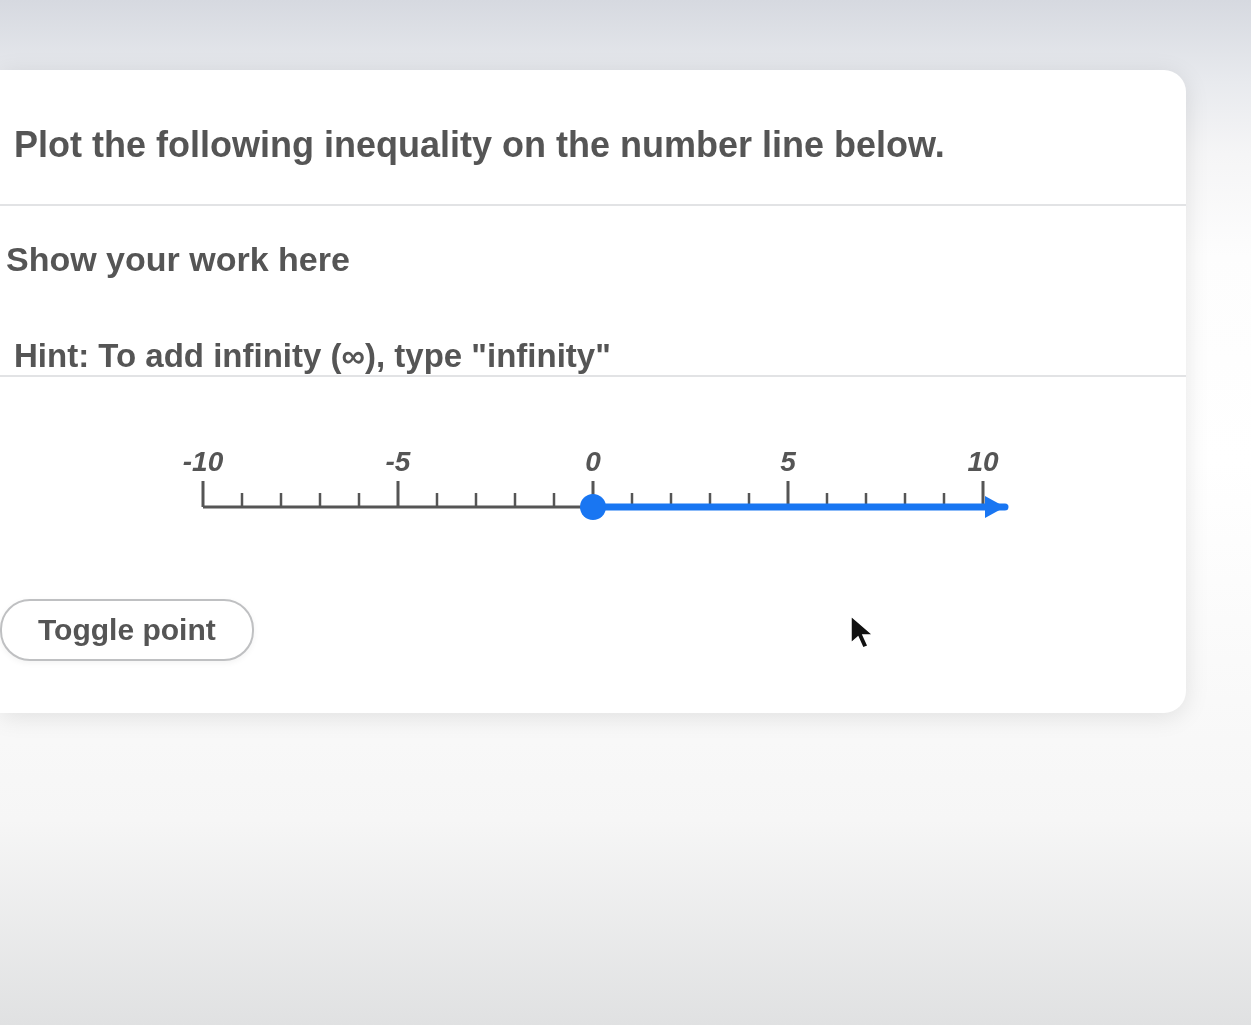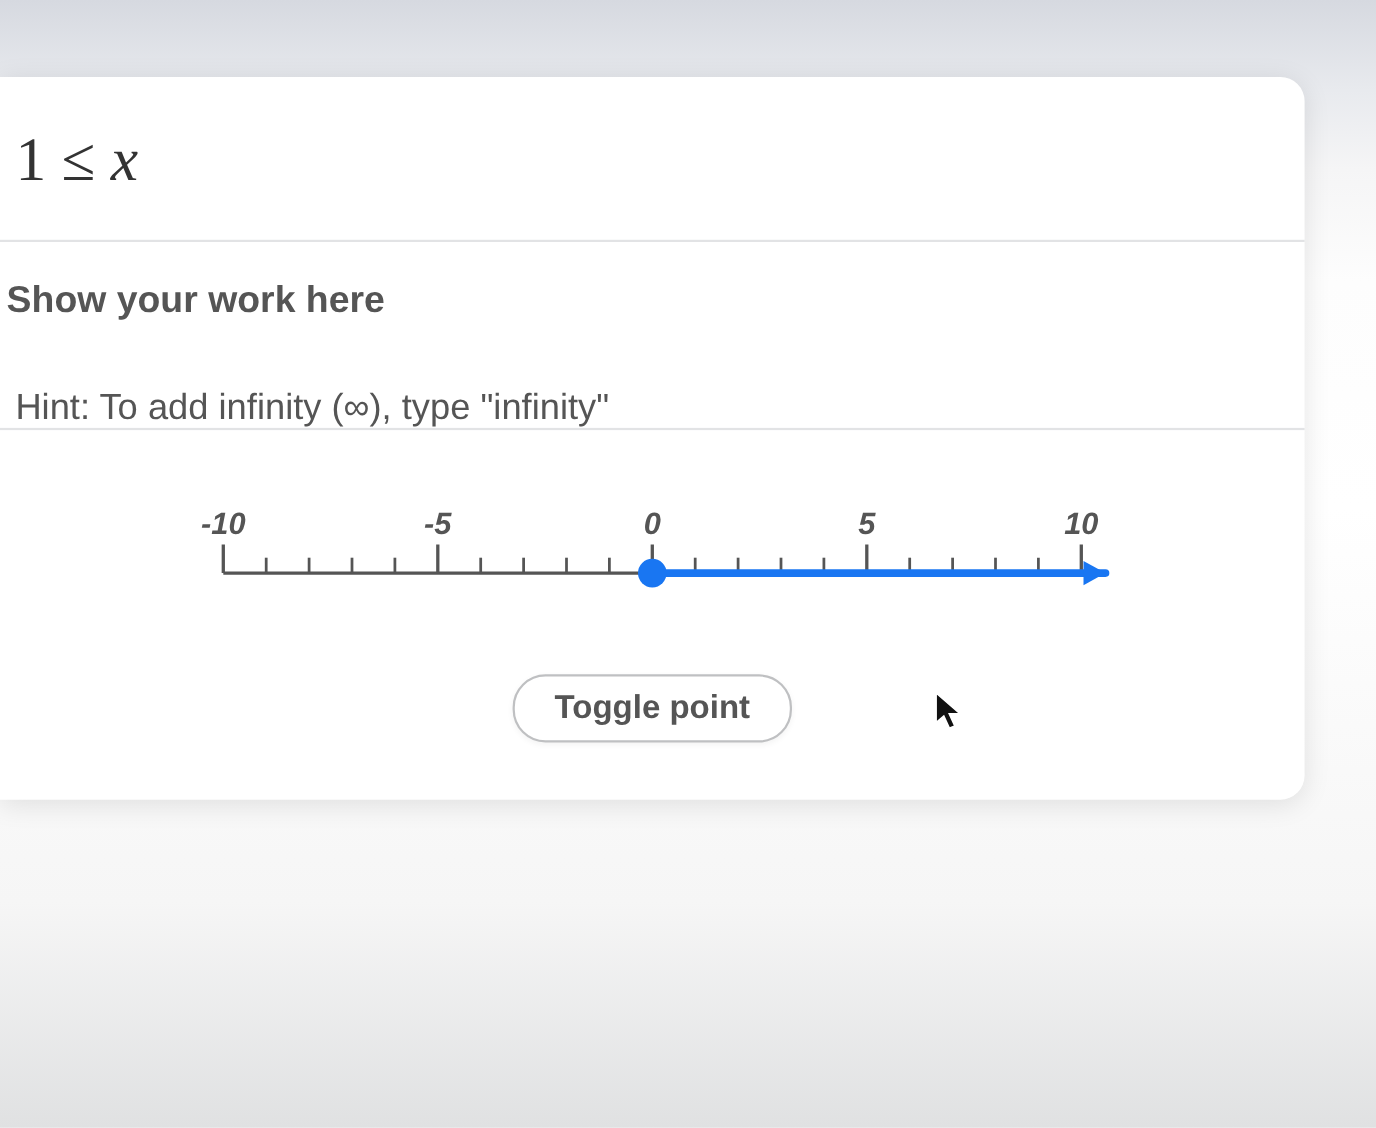--- a/index.html
+++ b/index.html
@@ -46,21 +46,21 @@
   .work-section {
     padding: 34px 14px 34px 6px;
   }
   .work-label {
     font-size: 34px;
     font-weight: 600;
     color: #555;
   }
   .hint {
     font-size: 33px;
-    font-weight: 400;
+    font-weight: 700;
     color: #555;
     margin: 24px 0 0 14px;
   }
   .numberline-wrap {
     position: relative;
     margin: 50px 0 0 0;
     height: 130px;
     font-style: italic;
   }
   .numberline-svg {
@@ -68,21 +68,21 @@
     margin: 0 auto;
   }
   .tick-label {
     font-size: 28px;
     font-weight: 700;
     fill: #555;
     text-anchor: middle;
   }
   .btn-row {
     display: flex;
-    justify-content: center;
+    justify-content: flex-start;
     gap: 32px;
     margin-top: 42px;
     position: relative;
   }
   .toggle-btn {
     font-size: 30px;
     font-weight: 600;
     color: #555;
     background: #fff;
     border: 2.5px solid #bfc0c2;
@@ -96,26 +96,22 @@
     right: 308px;
     top: 14px;
     pointer-events: none;
   }
 </style>
 </head>
 <body>
 
 <div class="card">
 
+  <div class="instr">Plot the following inequality on the number line below.</div>
 
-  <div class="ineq">
-    <span>1</span>
-    <span class="leq">≤</span>
-    <span class="var">x</span>
-  </div>
 
   <hr class="divider">
 
   <div class="work-section">
     <span class="work-label">Show your work here</span>
   </div>
 
   <div class="hint">Hint: To add infinity (∞), type "infinity"</div>
 
   <hr class="divider">

